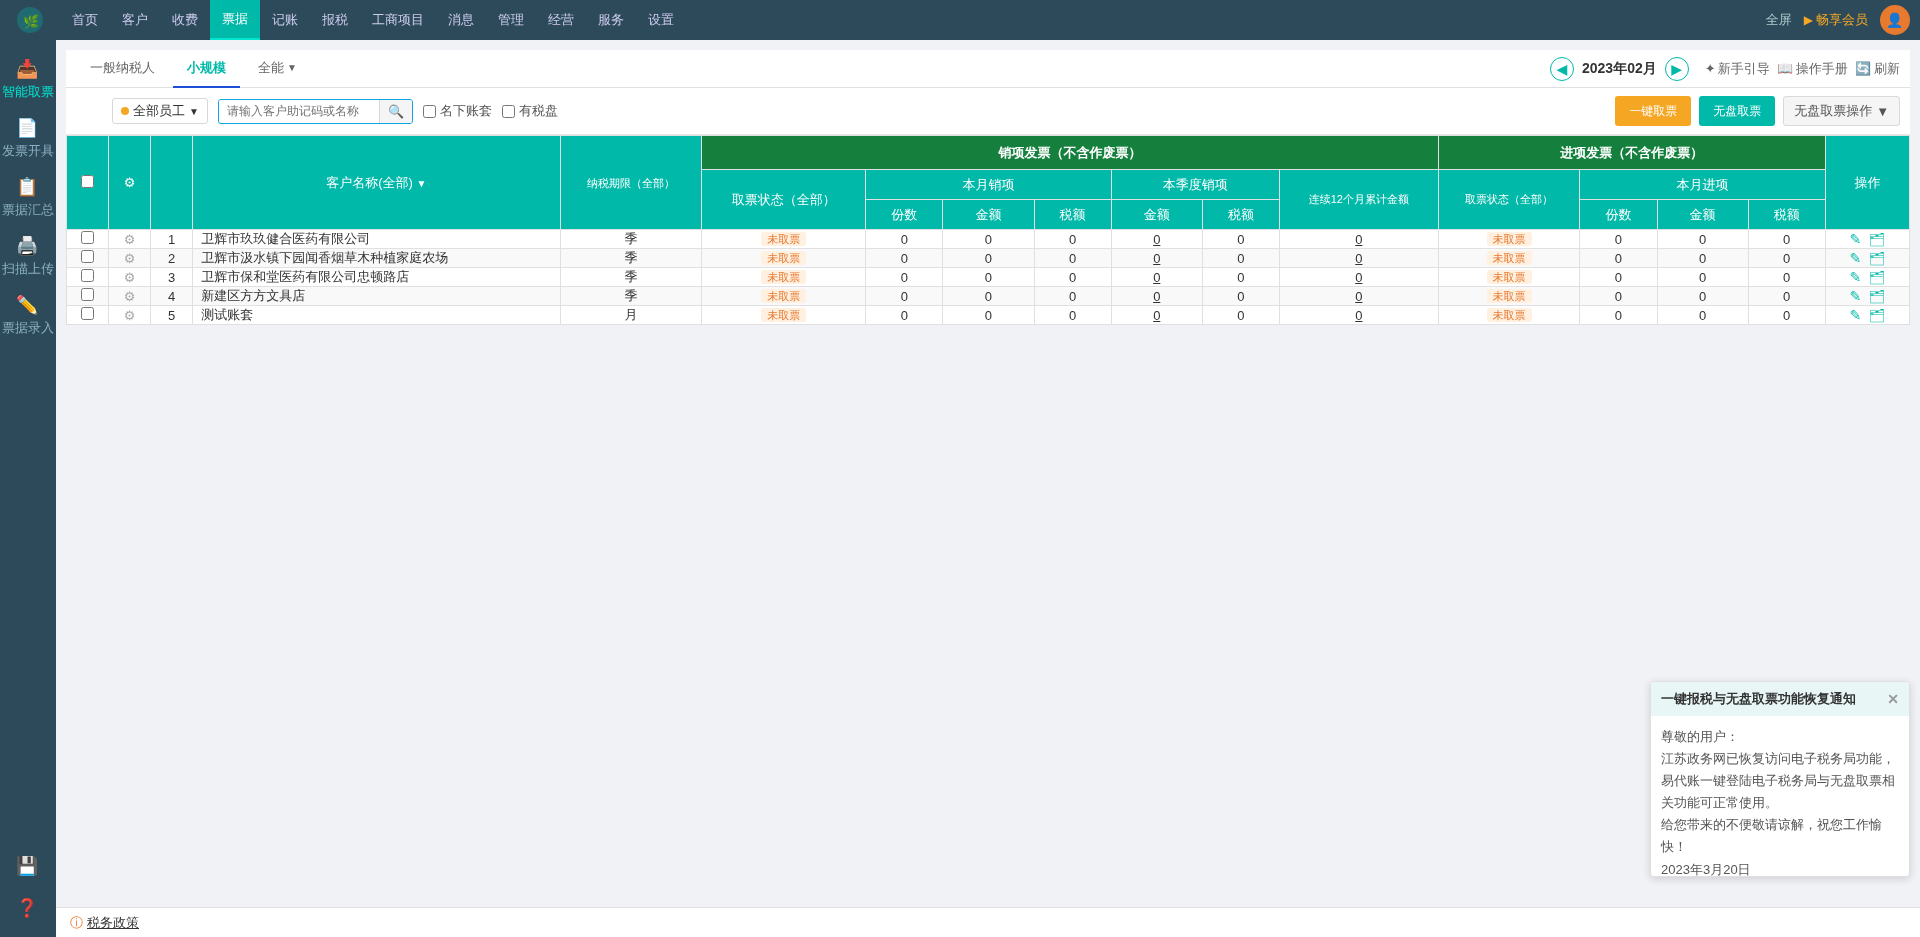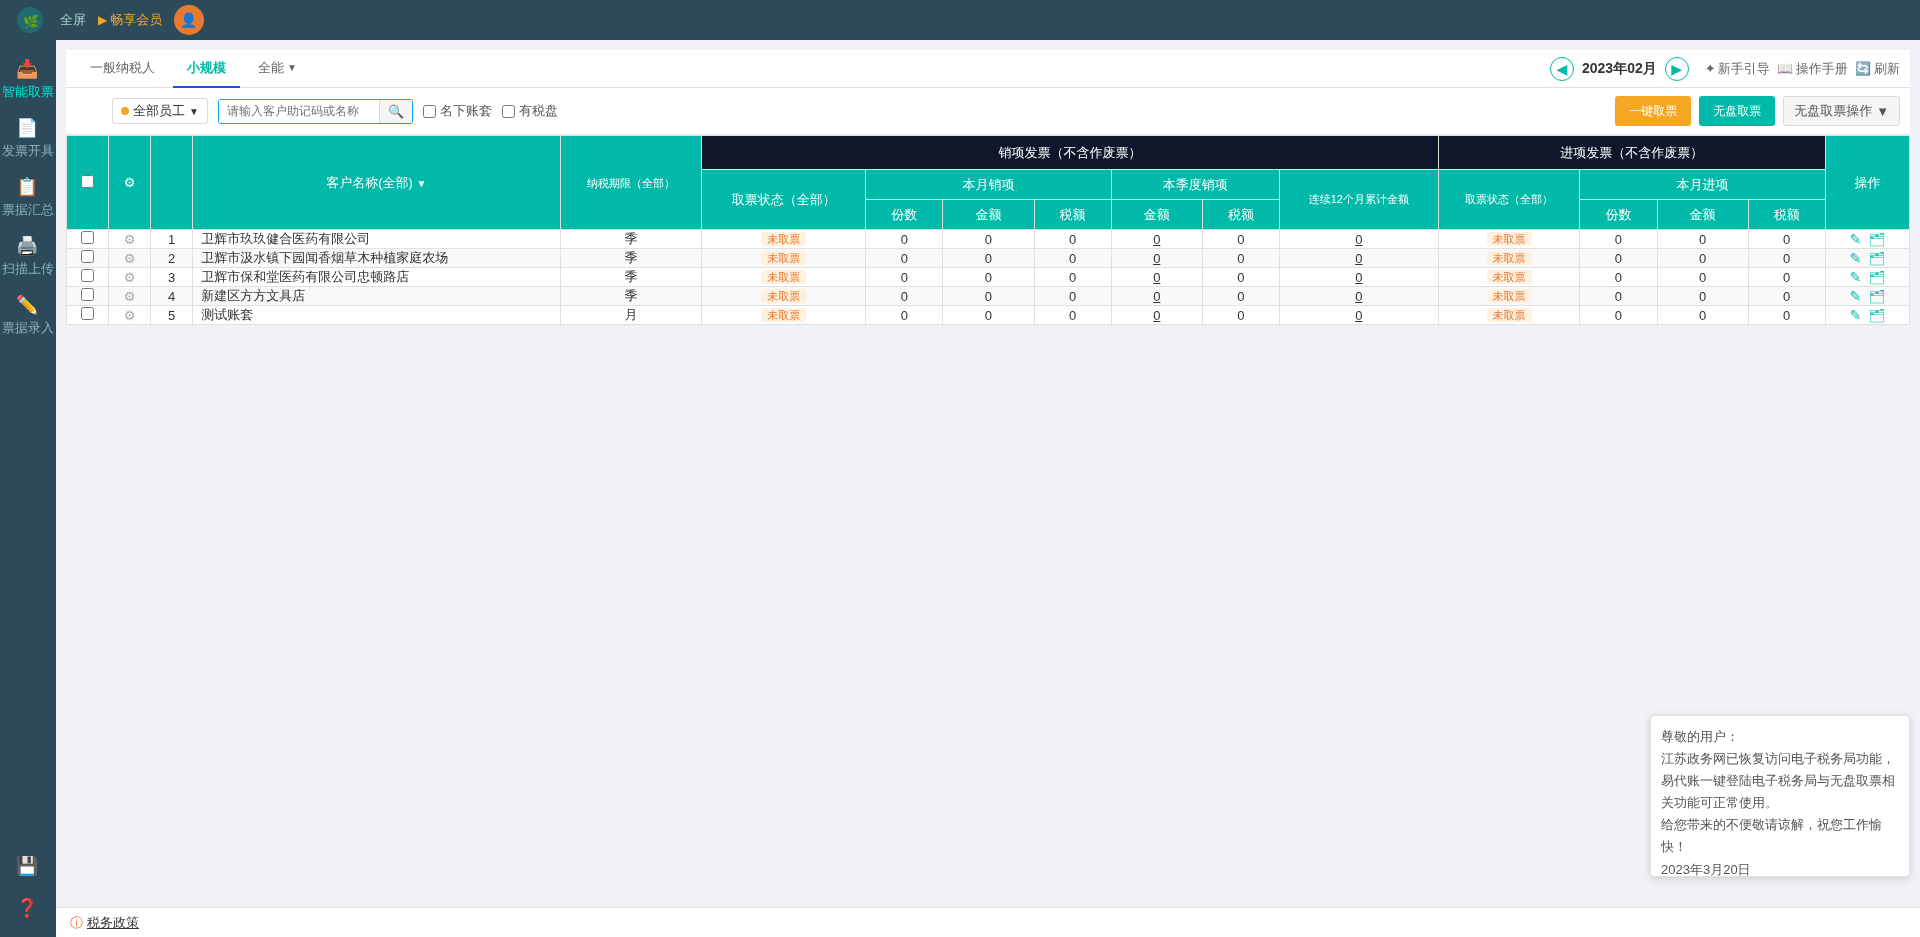--- a/index.html
+++ b/index.html
@@ -228,23 +228,23 @@
       text-align: center;
       white-space: nowrap;
     }
     .th-teal {
       background: #00b9a9;
       color: #fff;
       font-weight: normal;
       height: 34px;
     }
     .th-header {
-      background: #0f172a;
+      background: #15803d;
       color: #fff;
-      font-weight: normal;
+      font-weight: bold;
       height: 34px;
     }
     .th-sub {
       background: #00b9a9;
       color: #fff;
       font-weight: normal;
       height: 30px;
     }
     .th-col {
       background: #00b9a9;
@@ -318,20 +318,34 @@
   </style>
 </head>
 <body>
 
 <div class="top-nav">
   <div class="logo">
     <svg viewBox="0 0 28 28" fill="none">
       <circle cx="14" cy="14" r="13" fill="#00b9a9" opacity="0.3"></circle>
       <text x="7" y="20" font-size="14" fill="#fff">🌿</text>
     </svg>
+  </div>
+  <div class="nav-items">
+    <div class="nav-item">首页</div>
+    <div class="nav-item">客户</div>
+    <div class="nav-item">收费</div>
+    <div class="nav-item active">票据</div>
+    <div class="nav-item">记账</div>
+    <div class="nav-item">报税</div>
+    <div class="nav-item">工商项目</div>
+    <div class="nav-item">消息</div>
+    <div class="nav-item">管理</div>
+    <div class="nav-item">经营</div>
+    <div class="nav-item">服务</div>
+    <div class="nav-item">设置</div>
   </div>
   <div class="top-right">
     <span style="display:flex;align-items:center;gap:3px;">全屏</span>
     <span style="display:flex;align-items:center;gap:3px;color:#f5a623;">
       <span style="font-size:12px;">▶</span>
       <span>畅享会员</span>
     </span>
     <div class="avatar">👤</div>
   </div>
 </div>
@@ -604,19 +618,23 @@
         <span class="action-icon" title="查看" style="font-size:13px;">🗂</span>
       </td>
     </tr>
         </tbody>
     </table>
   </div>
 
 </div>
 
 <div class="notification-popup">
+  <div class="popup-header">
+    <span>一键报税与无盘取票功能恢复通知</span>
+    <span class="popup-close">✕</span>
+  </div>
   <div class="popup-body" id="popup-body">尊敬的用户：<br>  江苏政务网已恢复访问电子税务局功能，易代账一键登陆电子税务局与无盘取票相关功能可正常使用。<br>  给您带来的不便敬请谅解，祝您工作愉快！<br>2023年3月20日</div>
 </div>
 
 <div class="bottom-bar">
   <span style="color:#e87a30;">ⓘ</span>
   <span class="link-0">税务政策</span>
 </div>
 
 </body></html>

